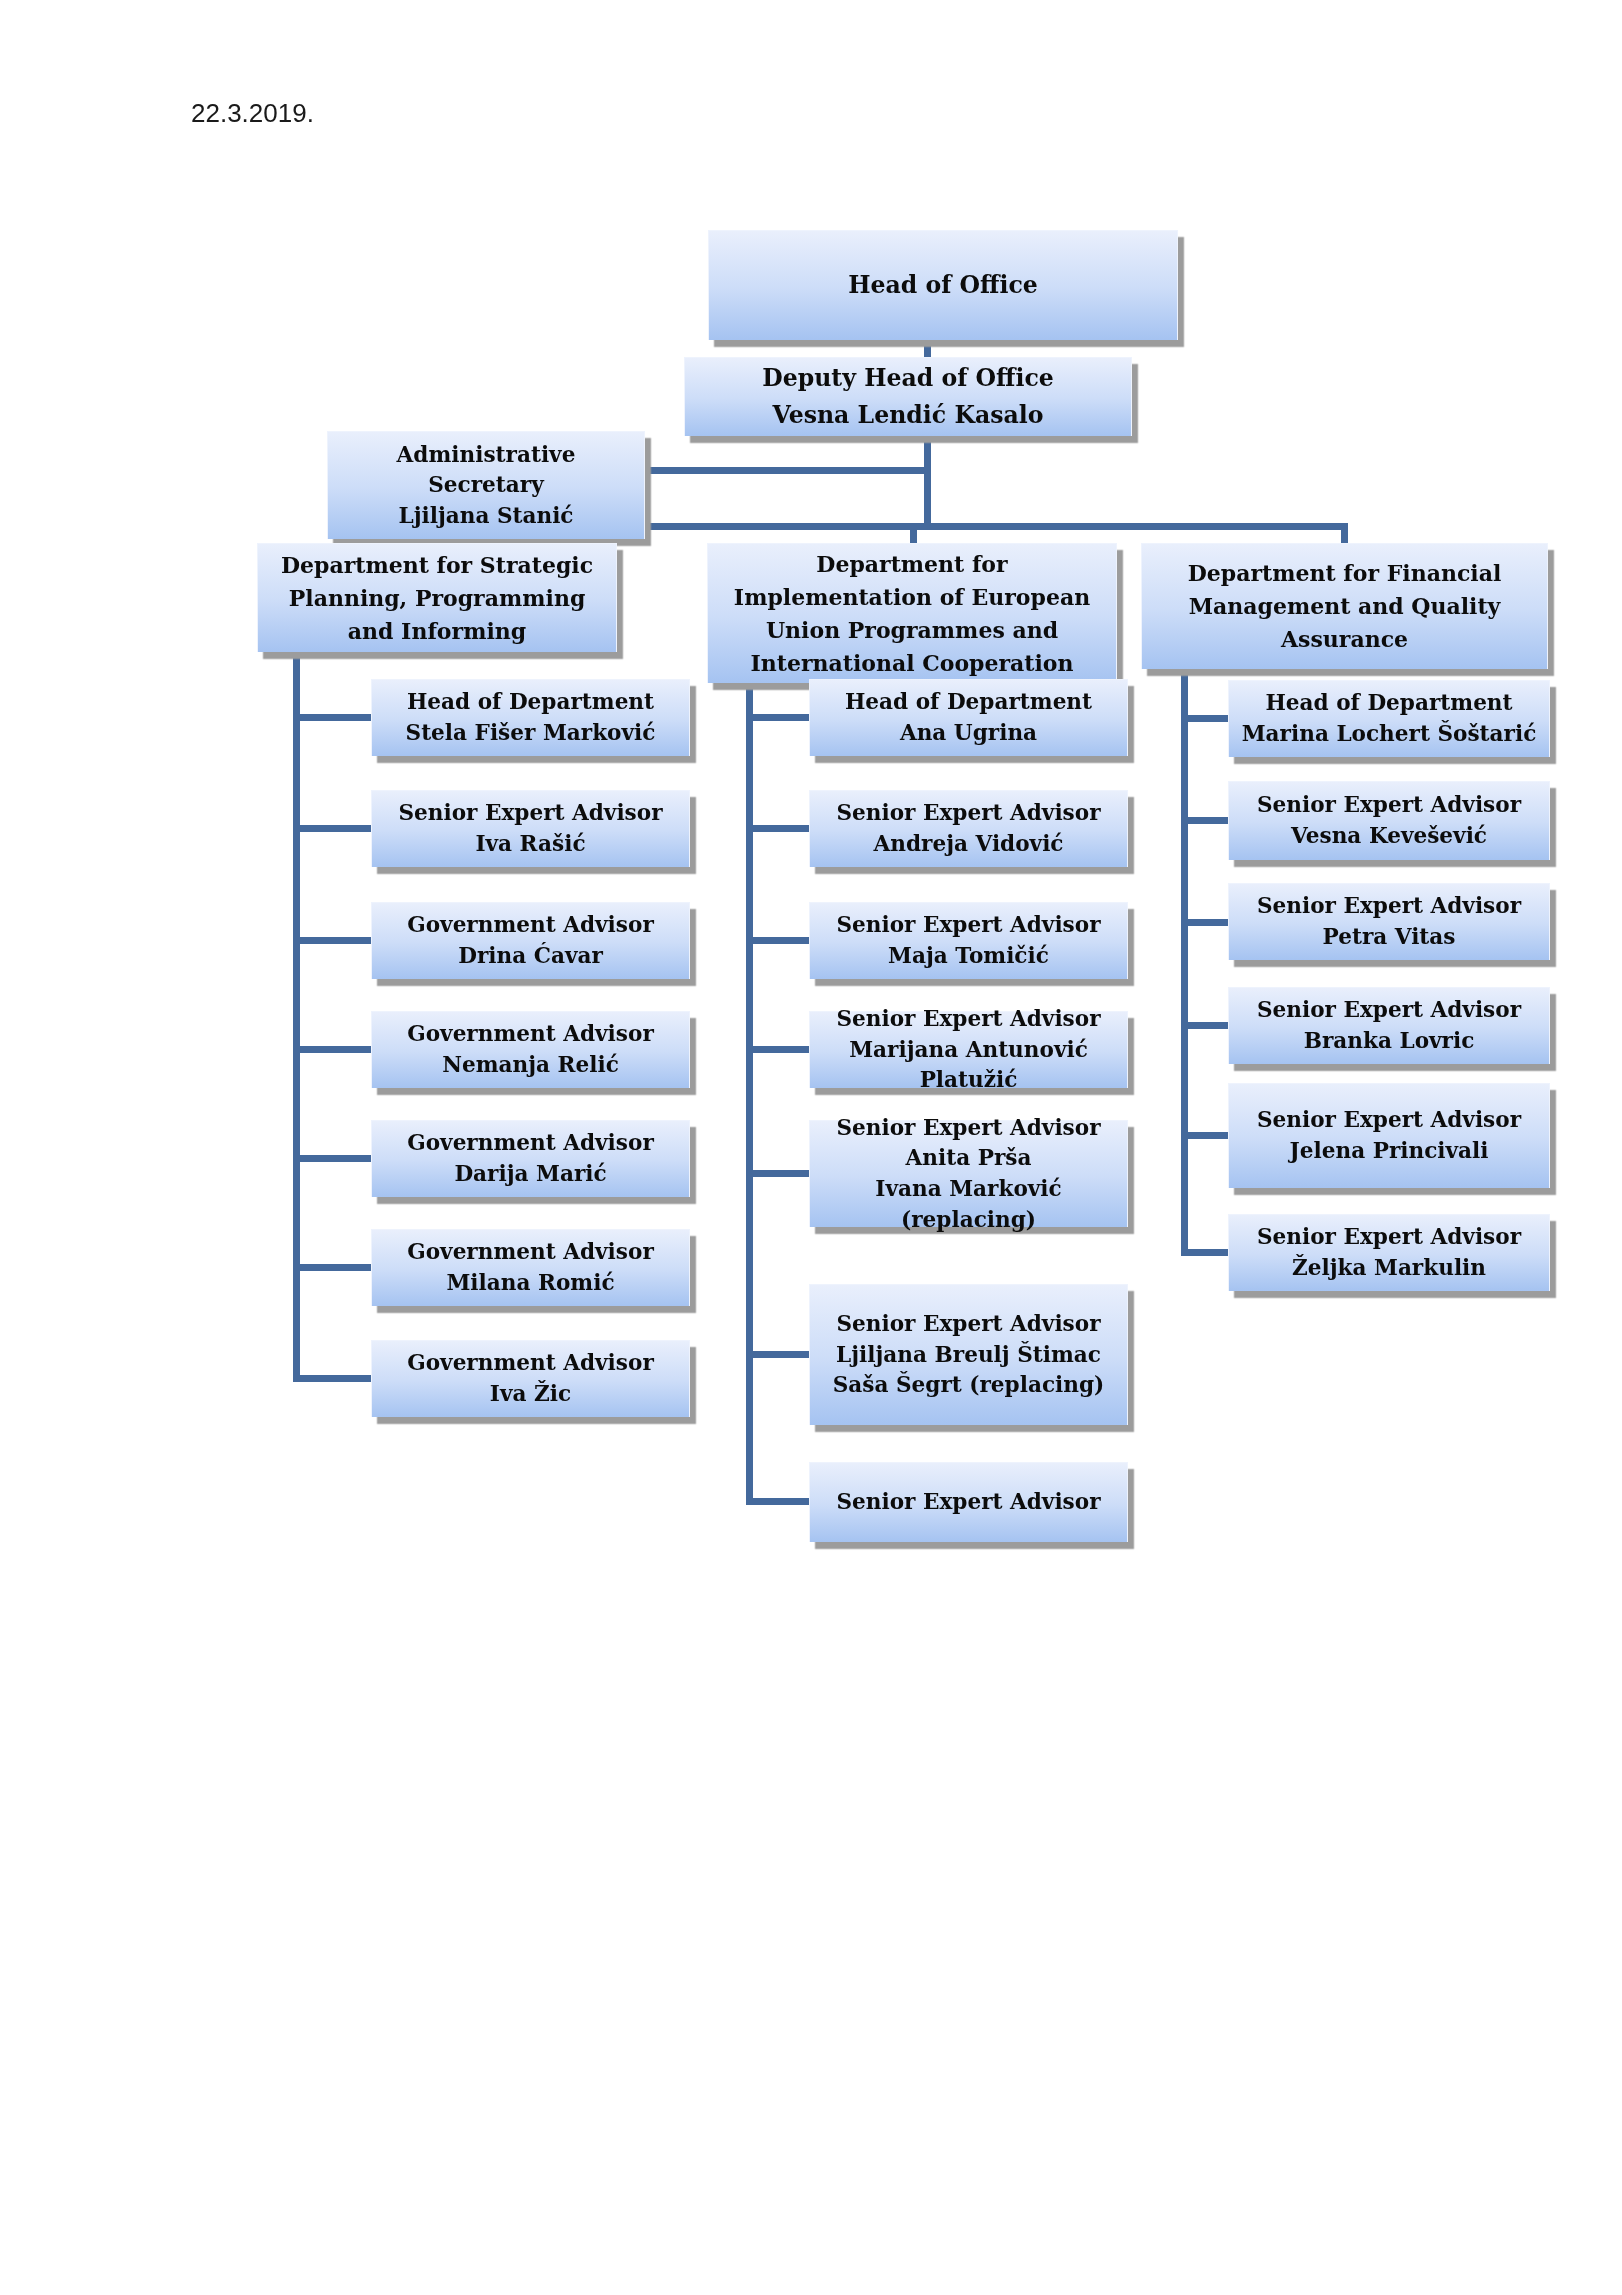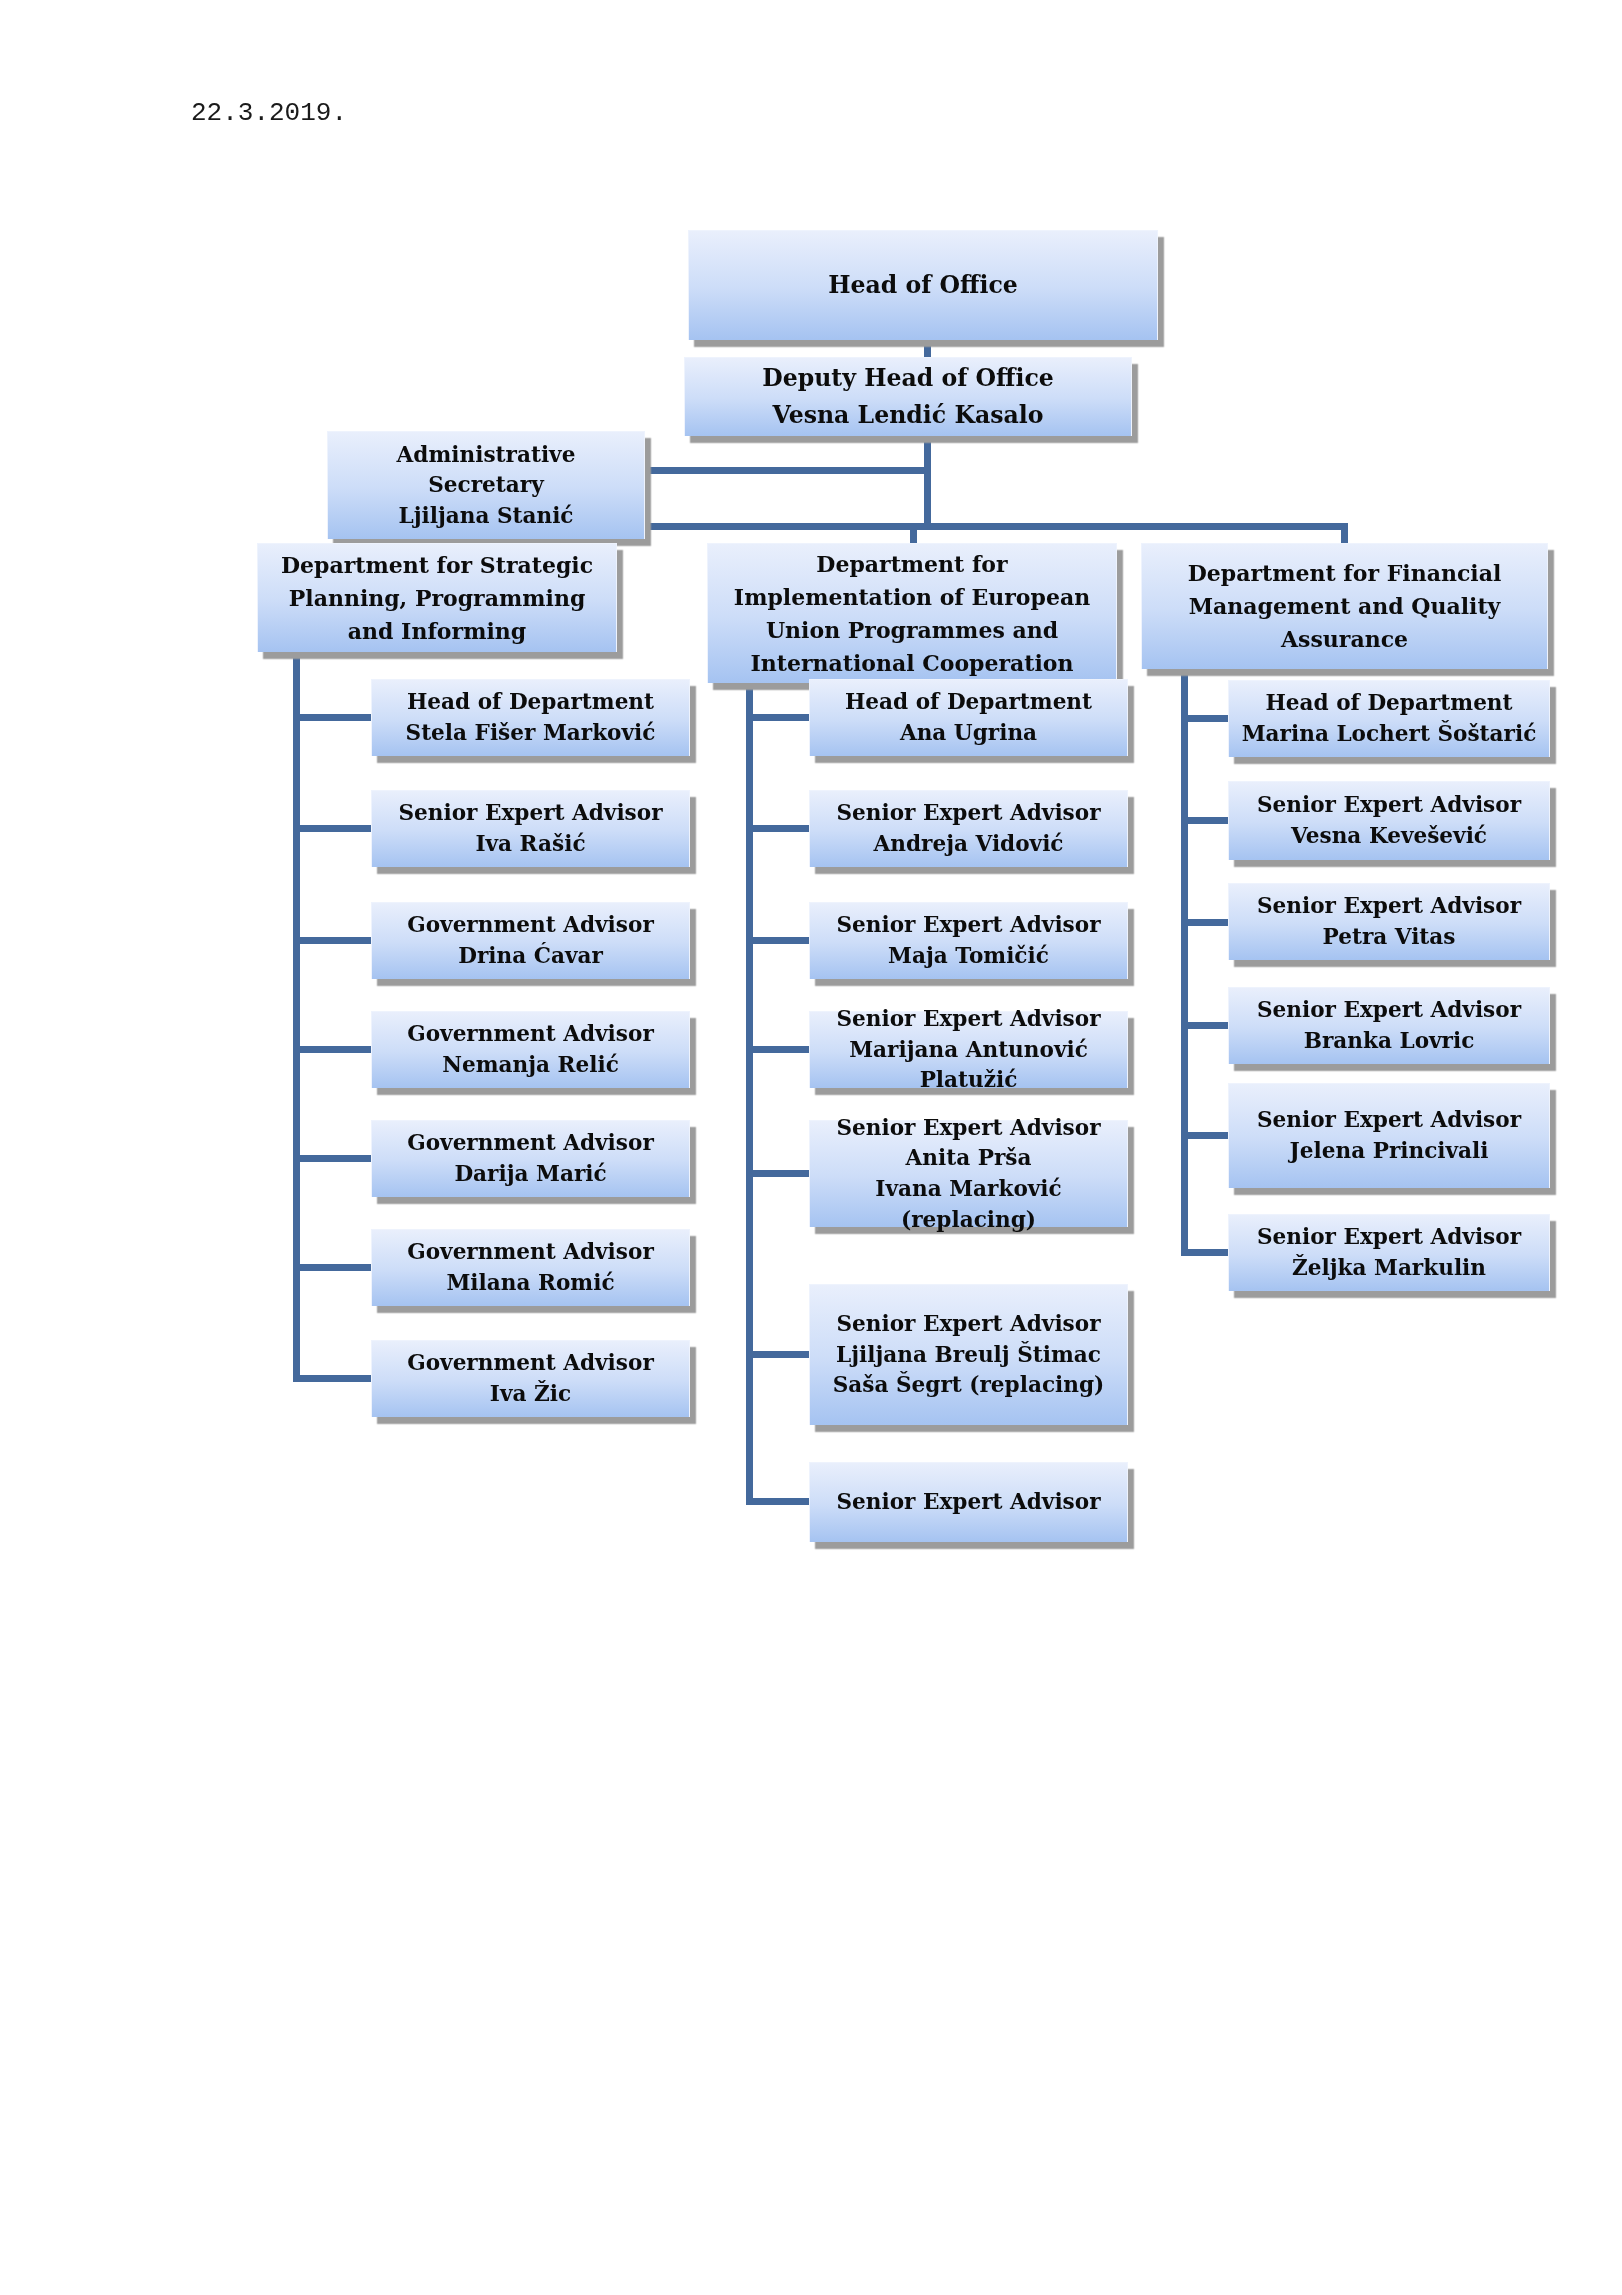--- a/index.html
+++ b/index.html
@@ -8,21 +8,21 @@
     font-family:"DejaVu Serif","Liberation Serif",serif;
     --connector:#44699c;
     --g1:#e9effc;
     --gmid:#cdddf8;
     --g2:#a5c3f1;
     --shadow:#9c9c9c;
     overflow:hidden;
   }
   .date{
     position:absolute;left:191px;top:98px;
-    font-family:Liberation Mono, monospace;
+    font-family:Liberation Sans, sans-serif;
     font-size:26px;color:#1a1a1a;font-weight:normal;
   }
   .box{
     position:absolute;box-sizing:border-box;
     display:flex;flex-direction:column;justify-content:center;align-items:center;
     text-align:center;
     background:linear-gradient(180deg,var(--g1) 0%,var(--gmid) 52%,var(--g2) 100%);
     border:1.3px solid #eef3fd;border-bottom:none;
     box-shadow:5.9px 6.5px 1.3px var(--shadow);
     font-weight:bold;color:#0c0c0c;
@@ -31,21 +31,21 @@
   .box .role,.box .person{font-size:21.6px;line-height:1.42;width:100%;}
   .box.lvl-top .role,.box.lvl-top .person{font-size:23.6px;line-height:1.55;}
   .box.dept .role{font-size:22px;line-height:1.5;}
   .connector{position:absolute;background:var(--connector);z-index:1;}
 </style>
 </head>
 <body style="--connector: #44699c; --g1: #e9effc; --g2: #a5c3f1; --shadow: #9c9c9c;">
 
 <div class="date">22.3.2019.</div>
 
-<div class="box lvl-top" style="left:688px;top:230px;width:470px;height:110px;">
+<div class="box lvl-top" style="left:708px;top:230px;width:470px;height:110px;">
   <div class="role">Head of Office</div>
 </div>
 
 <div class="box lvl-top" style="left:684px;top:357px;width:448px;height:79px;">
   <div class="role">Deputy Head of Office</div>
   <div class="person">Vesna Lendić Kasalo</div>
 </div>
 
 <div class="box" style="left:327px;top:431px;width:318px;height:108px;">
   <div class="role">Administrative Secretary</div>

